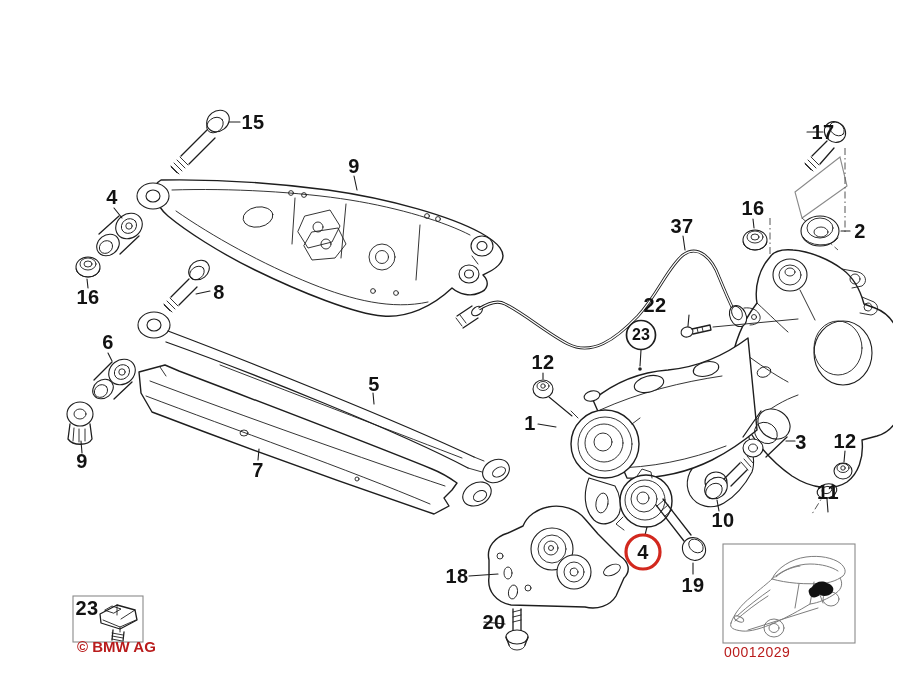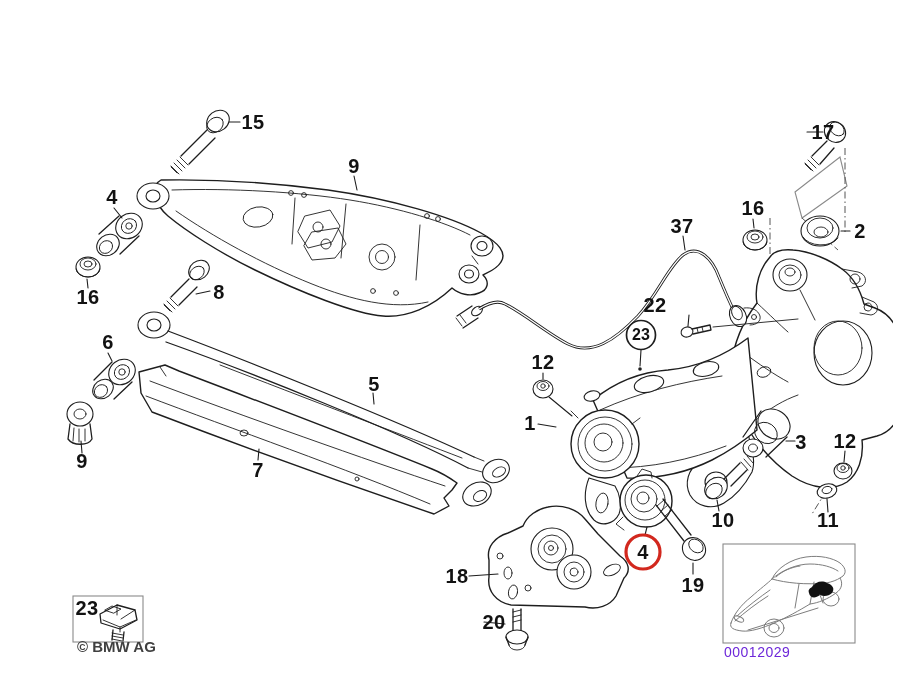--- a/index.html
+++ b/index.html
@@ -10,22 +10,22 @@
   .thin{fill:none;stroke:#1e1e1e;stroke-width:0.9;stroke-linecap:round;}
   .wfill{fill:#ffffff;stroke:#1e1e1e;stroke-width:1.4;stroke-linejoin:round;}
   .wfill2{fill:#ffffff;stroke:#1e1e1e;stroke-width:1.1;stroke-linejoin:round;}
   .dashdot{fill:none;stroke:#555;stroke-width:1;stroke-dasharray:7 3 1.5 3;}
   .gray{fill:none;stroke:#8a8a8a;stroke-width:1.1;}
   .carline{fill:none;stroke:#7d7d7d;stroke-width:1;stroke-linecap:round;stroke-linejoin:round;}
   .leader{fill:none;stroke:#1e1e1e;stroke-width:1.1;stroke-linecap:round;}
   .part-label{position:absolute;transform:translate(-50%,-50%);font-weight:bold;font-size:20px;
               color:#121212;white-space:nowrap;letter-spacing:0.5px;}
   .part-label.sm{font-size:16px;letter-spacing:0;}
-  .copyright{position:absolute;left:77px;top:618px;font-weight:bold;font-size:15px;color:#404040;}
-  .img-code{position:absolute;left:724px;top:624px;font-size:14px;color:#6d28d9;letter-spacing:0.5px;}
+  .copyright{position:absolute;left:77px;top:618px;font-weight:bold;font-size:15px;color:#b91c1c;}
+  .img-code{position:absolute;left:724px;top:624px;font-size:14px;color:#b91c1c;letter-spacing:0.5px;}
 </style>
 </head>
 <body>
 
 <div id="stage">
 <svg width="909" height="700" viewBox="0 0 909 700">
 
   <g>
     <path class="wfill" d="M161,160 C215,159 275,163 328,170 C392,179 452,197 481,213
       C499,223 507,233 501,242 C497,249 489,252 483,255 C490,262 488,270 479,273
@@ -351,21 +351,21 @@
   <div class="part-label" style="left:753px;top:188px">16</div>
   <div class="part-label" style="left:860px;top:211px">2</div>
   <div class="part-label" style="left:682px;top:206px">37</div>
   <div class="part-label" style="left:655px;top:285px">22</div>
   <div class="part-label sm" style="left:641px;top:315px">23</div>
   <div class="part-label" style="left:543px;top:342px">12</div>
   <div class="part-label" style="left:530px;top:403px">1</div>
   <div class="part-label" style="left:801px;top:422px">3</div>
   <div class="part-label" style="left:845px;top:421px">12</div>
   <div class="part-label" style="left:723px;top:500px">10</div>
-  <div class="part-label" style="left:828px;top:500px">11</div>
+  <div class="part-label" style="left:828px;top:472px">11</div>
   <div class="part-label" style="left:643px;top:532px">4</div>
   <div class="part-label" style="left:693px;top:565px">19</div>
   <div class="part-label" style="left:457px;top:556px">18</div>
   <div class="part-label" style="left:494px;top:602px">20</div>
   <div class="part-label" style="left:87px;top:588px">23</div>
 
   <div class="copyright">© BMW AG</div>
   <div class="img-code">00012029</div>
 </div>
 

